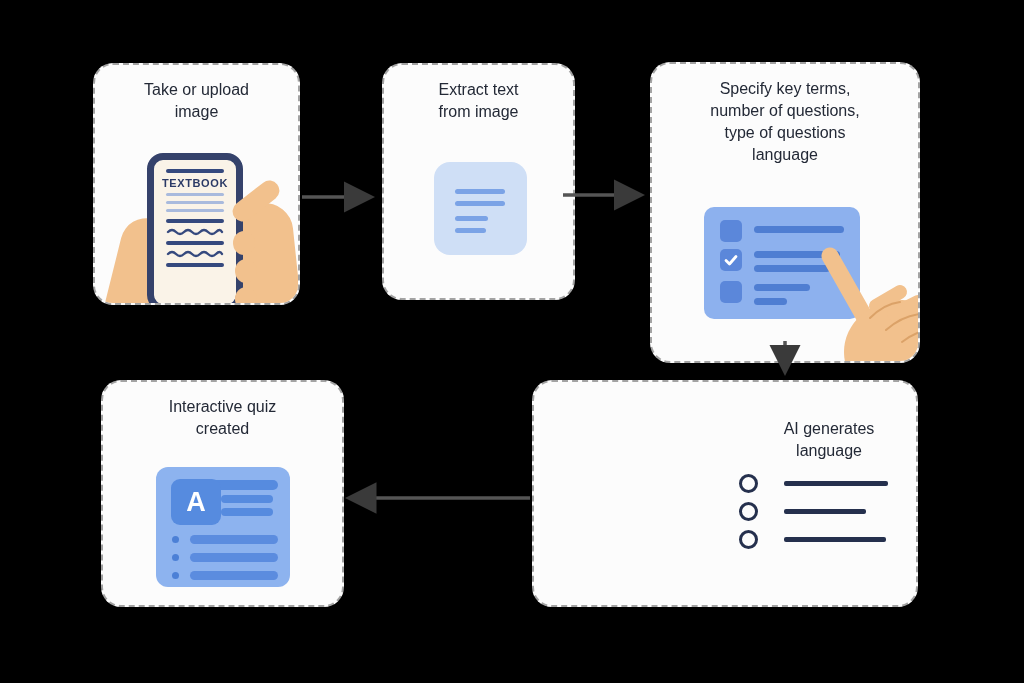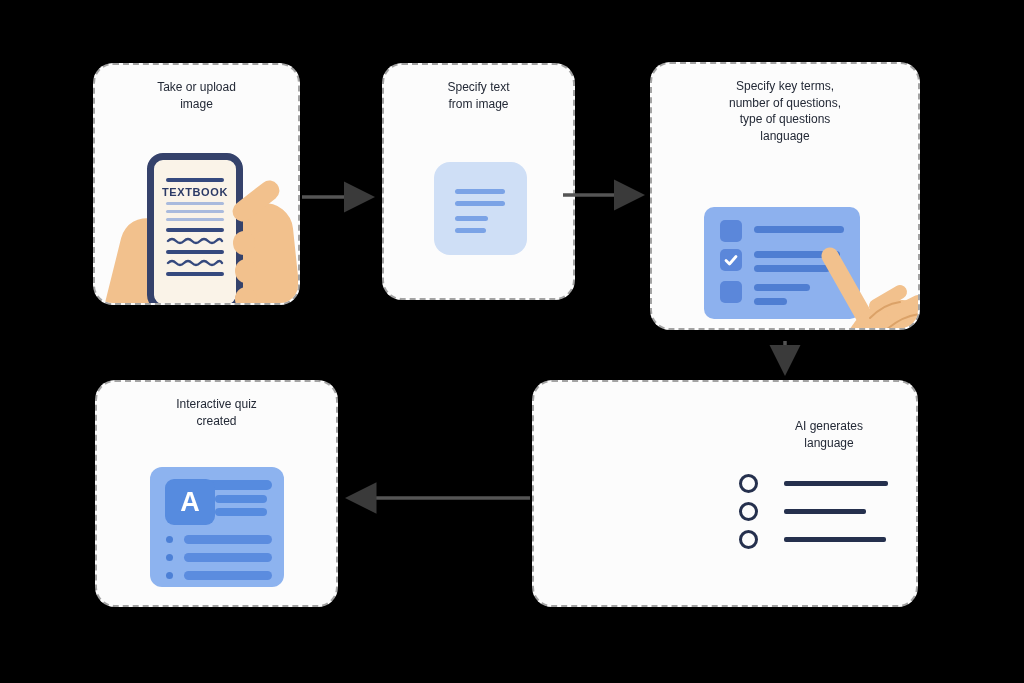--- a/index.html
+++ b/index.html
@@ -6,40 +6,40 @@
   .canvas{
     position:relative;width:1024px;height:683px;background:#000;
     font-family:"Liberation Sans", sans-serif;overflow:hidden;
   }
   .step-box{
     position:absolute;background:#fcfcfc;border:2px dashed #a3a3a3;
     border-radius:20px;box-sizing:border-box;overflow:hidden;
   }
   .box1{left:93px;top:63px;width:207px;height:242px;}
   .box2{left:382px;top:63px;width:193px;height:237px;}
-  .box3{left:650px;top:62px;width:270px;height:268px;}
+  .box3{left:650px;top:62px;width:270px;height:301px;}
   .box4{left:532px;top:380px;width:386px;height:227px;}
-  .box5{left:95px;top:380px;width:243px;height:227px;}
+  .box5{left:101px;top:380px;width:243px;height:227px;}
   .step-title{
-    margin-top:14px;text-align:center;color:#232936;font-size:12px;
+    margin-top:14px;text-align:center;color:#232936;font-size:16px;
     font-weight:500;line-height:1.38;white-space:pre-line;position:relative;z-index:4;
   }
   
   .arrows{position:absolute;left:0;top:0;z-index:6;pointer-events:none;}
   
   .phone-wrap{position:absolute;inset:0;}
   .skin{background:#f2c18d;}
   .thumb-left{position:absolute;left:16px;top:152px;width:52px;height:130px;
     border-radius:26px;transform:rotate(14deg);}
   .palm-right{position:absolute;left:146px;top:138px;width:56px;height:130px;
     border-radius:28px;transform:rotate(-6deg);z-index:1;}
   .phone{position:absolute;left:52px;top:88px;width:96px;height:158px;
     background:#faf3e8;border:7px solid #35426b;border-radius:16px;
     box-sizing:border-box;z-index:2;display:flex;flex-direction:column;
-    align-items:center;padding-top:18px;}
+    align-items:center;padding-top:9px;}
   .finger-top{position:absolute;left:134px;top:126px;width:54px;height:20px;
     border-radius:10px;transform:rotate(-38deg);z-index:3;}
   .finger-bump{position:absolute;width:22px;height:24px;border-radius:50%;z-index:3;}
   .fb1{left:138px;top:166px;}
   .fb2{left:140px;top:194px;}
   .fb3{left:140px;top:222px;}
   .scr-line{width:58px;height:4px;border-radius:2px;background:#35497e;flex:none;}
   .scr-line.thin{height:3px;background:#a9badd;}
   .scr-gap4{margin-top:4px;} .scr-gap5{margin-top:5px;} .scr-gap7{margin-top:7px;}
   .phone-label{font-size:11px;font-weight:bold;color:#2b3a66;letter-spacing:.6px;margin-top:4px;}
@@ -135,21 +135,21 @@
         <div class="scr-line scr-gap4"></div>
       </div>
       <div class="skin finger-top"></div>
       <div class="skin finger-bump fb1"></div>
       <div class="skin finger-bump fb2"></div>
       <div class="skin finger-bump fb3"></div>
     </div>
   </div>
 
   <div class="step-box box2">
-    <div class="step-title">Specify text
+    <div class="step-title">Extract text
 from image</div>
     <div class="doc-icon">
       <div class="doc-line dl1"></div>
       <div class="doc-line dl2"></div>
       <div class="doc-line dl3"></div>
       <div class="doc-line dl4"></div>
     </div>
   </div>
 
   <div class="step-box box3">

